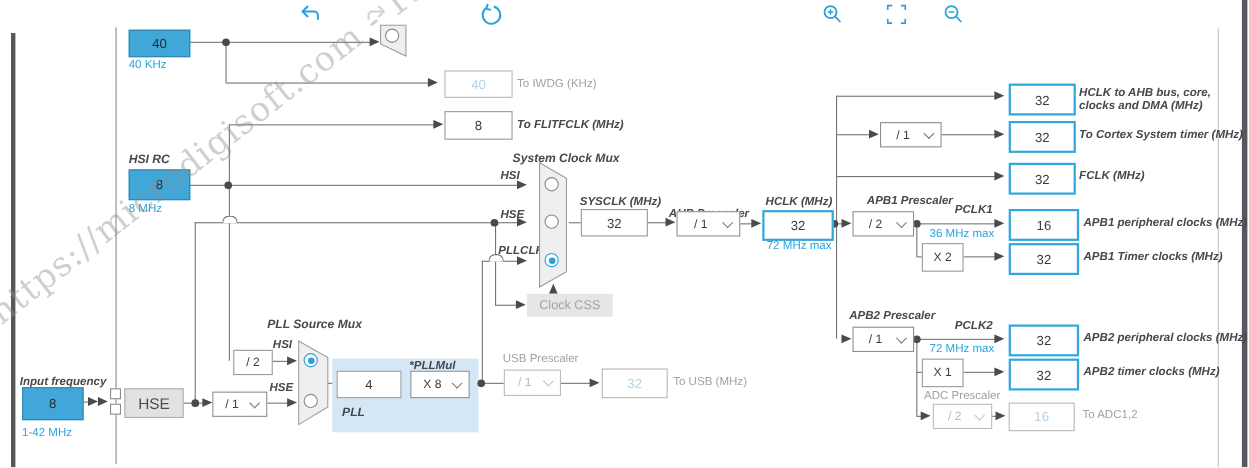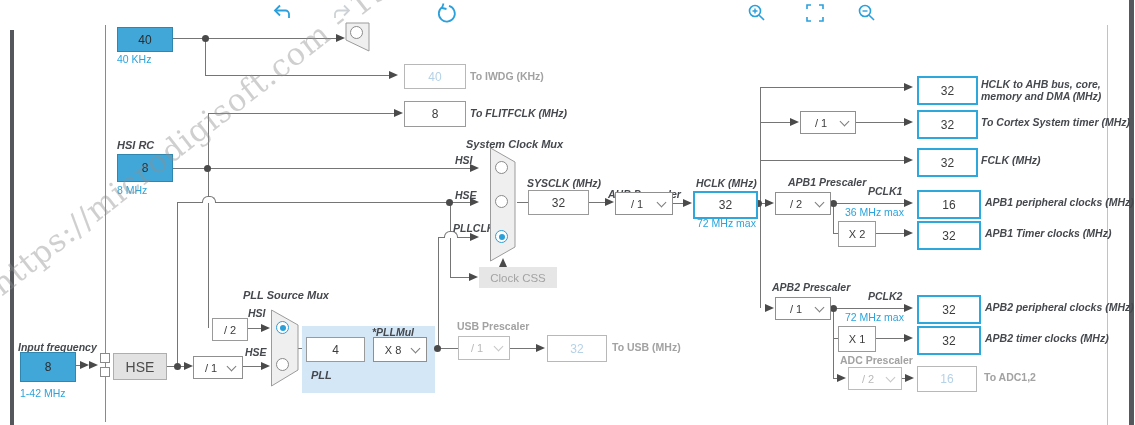--- a/index.html
+++ b/index.html
@@ -27,21 +27,21 @@
       border:1px solid #8f8f8f;font-size:11px;color:#3c3c3c;z-index:3;}
   .dd span.val{flex:1;text-align:center;}
   .chev{width:6px;height:6px;border-right:1.5px solid #7d7d7d;border-bottom:1.5px solid #7d7d7d;
         transform:rotate(45deg);margin-right:7px;margin-top:-3px;}
   .dd.dis{border-color:#bcbcbc;color:#b9b9b9;}
   .dd.dis .chev{border-color:#c7c7c7;}
   .mbox{position:absolute;display:flex;align-items:center;justify-content:center;
         background:#fff;border:1px solid #9a9a9a;font-size:11px;color:#3c3c3c;z-index:3;}
   
   .bl{position:absolute;font-size:10.5px;font-weight:bold;color:#45484d;white-space:nowrap;z-index:3;font-style:italic;}
-  .gl{position:absolute;font-size:10.5px;font-weight:bold;color:#a2a2a2;white-space:nowrap;z-index:3;}
+  .gl{position:absolute;font-size:10.5px;font-weight:normal;color:#a2a2a2;white-space:nowrap;z-index:3;}
   .blu{position:absolute;font-size:10.5px;color:#2aa4de;white-space:nowrap;z-index:3;}
   
   .radio{position:absolute;width:13px;height:13px;border-radius:50%;background:#fff;
          border:1.5px solid #8a8a8a;box-sizing:border-box;z-index:4;}
   .radio.sel{border-color:#2b9fd8;}
   .radio.sel::after{content:'';position:absolute;left:2.5px;top:2.5px;right:2.5px;bottom:2.5px;
          background:#2b9fd8;border-radius:50%;}
   
   .graybtn{position:absolute;display:flex;align-items:center;justify-content:center;
         background:#e9e9e9;color:#97999c;font-size:12px;z-index:3;border:none;}
@@ -246,21 +246,21 @@
   <div class="dot" style="left:755px;top:199.5px;"></div>
 
   <div class="wv" style="left:760px;top:87px;height:221px;"></div>
 
   <div class="wh" style="left:760px;top:87px;width:148px;"></div>
   <div class="ar" style="left:904px;top:82.5px;"></div>
   <div class="vbox hl" style="left:917px;top:76px;width:57px;height:25px;">
     <span>32</span>
   </div>
   <div class="bl" style="left:981px;top:78px;">HCLK to AHB bus, core,</div>
-  <div class="bl" style="left:981px;top:90px;">memory and DMA (MHz)</div>
+  <div class="bl" style="left:981px;top:90px;">clocks and DMA (MHz)</div>
 
   <div class="wh" style="left:760px;top:122px;width:34px;"></div>
   <div class="ar" style="left:790px;top:117.5px;"></div>
   <div class="dd" style="left:800px;top:111px;width:54px;height:21px;">
     <span class="val">/ 1</span>
       <span class="chev"></span>
   </div>
   <div class="wh" style="left:854px;top:122px;width:54px;"></div>
   <div class="ar" style="left:904px;top:117.5px;"></div>
   <div class="vbox hl" style="left:917px;top:110px;width:57px;height:25px;">

